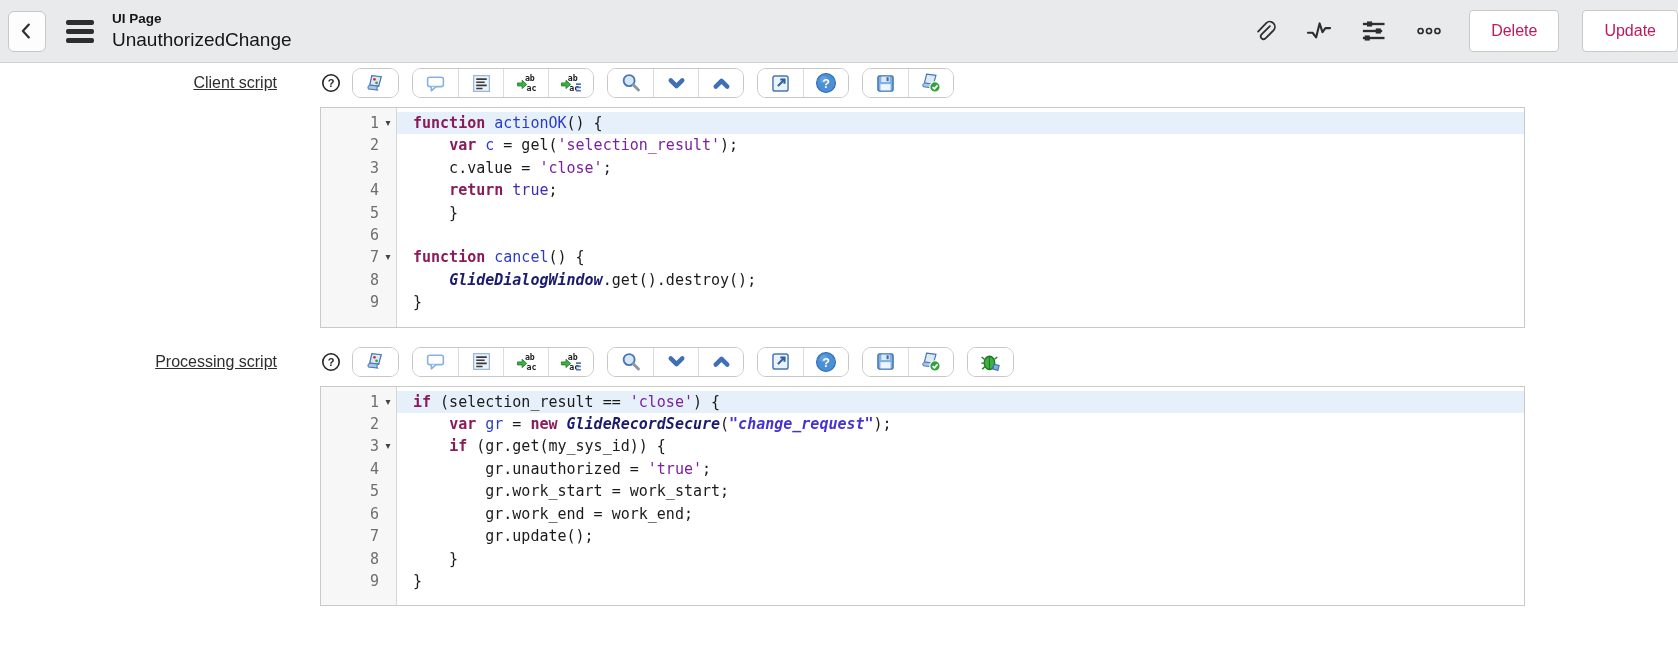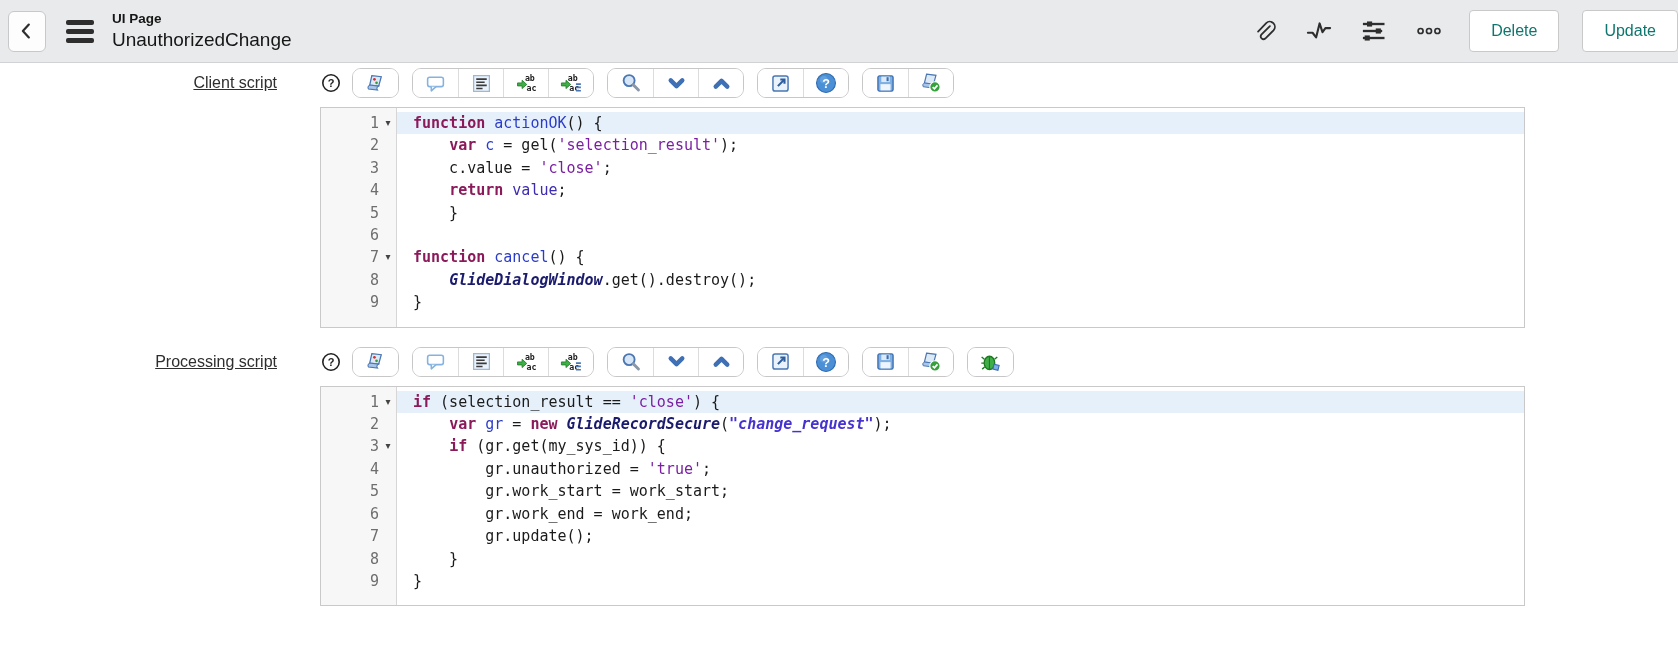--- a/index.html
+++ b/index.html
@@ -24,21 +24,21 @@
   .menu-btn { margin-left:20px; width:28px; display:flex; flex-direction:column; gap:4px; cursor:pointer; flex-shrink:0;}
   .menu-btn span { display:block; height:5px; background:#2e2e2e; border-radius:2px; }
   .title-block { margin-left:18px; line-height:1.25; }
   .title-block .t1 { font-size:13.5px; font-weight:bold; }
   .title-block .t2 { font-size:19px; }
   .hdr-spacer { flex:1; }
   .hdr-icons { display:flex; align-items:center; gap:27px; margin-right:14px; }
   .hdr-icon { width:28px; height:28px; display:flex; align-items:center; justify-content:center; cursor:pointer; }
   .hdr-btn {
     height:42px; background:#ffffff; border:1px solid #c9c9c9; border-radius:4px;
-    font-size:16px; color:#0f766e; padding:0 21px; cursor:pointer;
+    font-size:16px; color:#be185d; padding:0 21px; cursor:pointer;
     font-family:"Liberation Sans", sans-serif; flex-shrink:0;
   }
   .hdr-btn.update { margin-left:23px; }
   .hdr-btn.delete { margin-left:12px; }
 
   
   #fields-container { padding-top:5px; }
   .field-row { display:flex; }
   .field-row + .field-row { margin-top:19px; }
   .field-label {
@@ -283,21 +283,21 @@
               <div class="code"><span class="tok-p">    </span><span class="tok-k">var</span><span class="tok-p"> </span><span class="tok-d">c</span><span class="tok-p"> = gel(</span><span class="tok-s">'selection_result'</span><span class="tok-p">);</span></div>
             </div>
             <div class="ed-line">
               <div class="ln">3</div>
               <div class="fold"></div>
               <div class="code"><span class="tok-p">    c.value = </span><span class="tok-s">'close'</span><span class="tok-p">;</span></div>
             </div>
             <div class="ed-line">
               <div class="ln">4</div>
               <div class="fold"></div>
-              <div class="code"><span class="tok-p">    </span><span class="tok-k">return</span><span class="tok-p"> </span><span class="tok-a">value</span><span class="tok-p">;</span></div>
+              <div class="code"><span class="tok-p">    </span><span class="tok-k">return</span><span class="tok-p"> </span><span class="tok-a">true</span><span class="tok-p">;</span></div>
             </div>
             <div class="ed-line">
               <div class="ln">5</div>
               <div class="fold"></div>
               <div class="code"><span class="tok-p">    }</span></div>
             </div>
             <div class="ed-line">
               <div class="ln">6</div>
               <div class="fold"></div>
               <div class="code"><span class="tok-p"></span></div>

